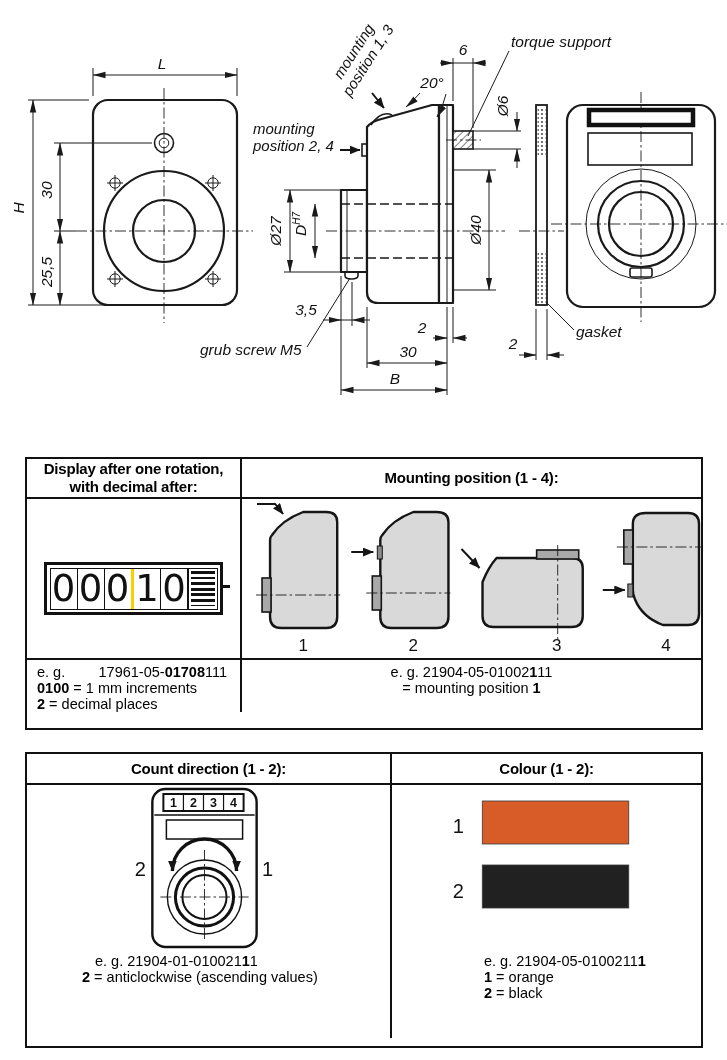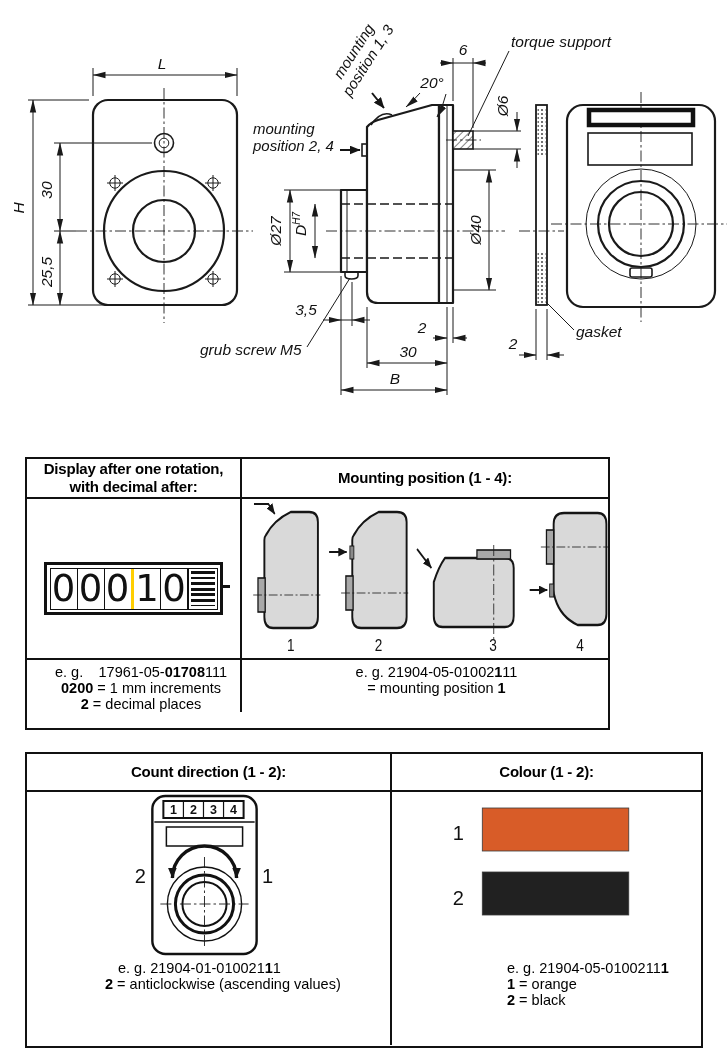--- a/index.html
+++ b/index.html
@@ -24,21 +24,21 @@
   .bump{fill:#8a8a8a;stroke:#151515;stroke-width:1;}
   .ptrline{fill:none;stroke:#151515;stroke-width:2;}
 
   .tbl{position:absolute;border:2.6px solid #111;background:#fff;box-sizing:border-box;}
   .row{display:flex;box-sizing:border-box;}
   .cell{box-sizing:border-box;position:relative;}
   .cleft{border-right:2.2px solid #111;}
   .hdr{border-bottom:2.2px solid #111;font-weight:bold;font-size:15px;letter-spacing:-0.2px;}
   .hcell{display:flex;align-items:center;justify-content:center;text-align:center;line-height:1.18;}
   .caprow{border-top:2.2px solid #111;flex:1;}
-  .cap{font-size:14.5px;line-height:16px;padding-left:23px;}
+  .cap{font-size:14.5px;line-height:16px;}
   .cap b{font-weight:bold;}
 
   
   .counter{position:relative;width:179px;height:53px;border:3.4px solid #111;background:#fff;
            padding:2.5px;box-sizing:border-box;margin:63px auto 0;}
   .cinner{display:flex;height:100%;border:1.6px solid #111;box-sizing:border-box;background:#fff;}
   .dcell{width:26px;flex:0 0 auto;border-right:1.6px solid #111;display:flex;align-items:center;justify-content:center;
          font-family:"DejaVu Sans",sans-serif;font-size:37px;line-height:34px;color:#111;overflow:hidden;}
   .dcell.nb{border-right:none;}
   .dp{width:3.6px;flex:0 0 auto;}
@@ -230,21 +230,21 @@
       <line x1="551" y1="224" x2="727" y2="224" class="cl"></line>
       <rect x="589" y="110" width="104" height="15" fill="#fff" stroke="#111" stroke-width="4.5"></rect>
       <rect x="588" y="133" width="104" height="32" class="md"></rect>
       <circle cx="641" cy="224" r="55" class="tn" stroke-width="1.6"></circle>
       <circle cx="641" cy="224" r="43" class="ol"></circle>
       <circle cx="641" cy="224" r="32" class="ol"></circle>
       <rect x="630" y="268" width="22" height="9" rx="2" class="md" fill="#fff"></rect>
     </g>
   </svg>
 
-  <div class="tbl" style="left:25px;top:457px;width:585px;height:273px;">
+  <div class="tbl" style="left:25px;top:457px;width:678px;height:273px;">
     <div class="row hdr" style="height:40px;">
       <div class="cell cleft hcell" style="width:215px;">
         <div><span>Display after one rotation,</span><br><span>with decimal after:</span></div>
       </div>
       <div class="cell hcell" style="flex:1;">
         <span>Mounting position (1 - 4):</span>
       </div>
     </div>
 
     <div class="row" style="height:159px;">
@@ -300,37 +300,37 @@
             <rect x="627" y="584" width="5" height="13" class="bump"></rect>
             <line x1="616" y1="547" x2="700" y2="547" class="cl"></line>
             <path d="M602,590 L624,590" class="ptrline" marker-end="url(#ptr)"></path>
             <text x="665" y="651" text-anchor="middle" class="num">4</text>
           </g>
         </svg>
       </div>
     </div>
 
     <div class="row caprow">
-      <div class="cell cleft cap" style="width:215px;padding:4px 13px 0 28px;text-align:center;">
+      <div class="cell cleft cap" style="width:215px;padding:4px 13px 0 10px;">
         <div style="display:flex;justify-content:space-between;">
           <span>e. g.</span>
           <span><span>17961-05-</span><b>01708</b><span>111</span></span>
         </div>
-        <div><b>0200</b><span> = 1 mm increments</span></div>
+        <div><b>0100</b><span> = 1 mm increments</span></div>
         <div><b>2</b><span> = decimal places</span></div>
       </div>
       <div class="cell cap" style="flex:1;padding-top:4px;text-align:center;">
         <div><span>e. g. 21904-05-01002</span><b>1</b><span>11</span></div>
         <div><span>= mounting position </span><b>1</b></div>
       </div>
     </div>
   </div>
 
   <div class="tbl" style="left:25px;top:752px;width:678px;height:296px;">
-    <div class="row hdr" style="height:38px;justify-content:space-between;">
+    <div class="row hdr" style="height:31px;justify-content:space-between;">
       <div class="cell cleft hcell" style="width:365px;">
         <span>Count direction (1 - 2):</span>
       </div>
       <div class="cell hcell" style="flex:1;">
         <span>Colour (1 - 2):</span>
       </div>
     </div>
 
     <div class="row" style="flex:1;height:253px;">
 

